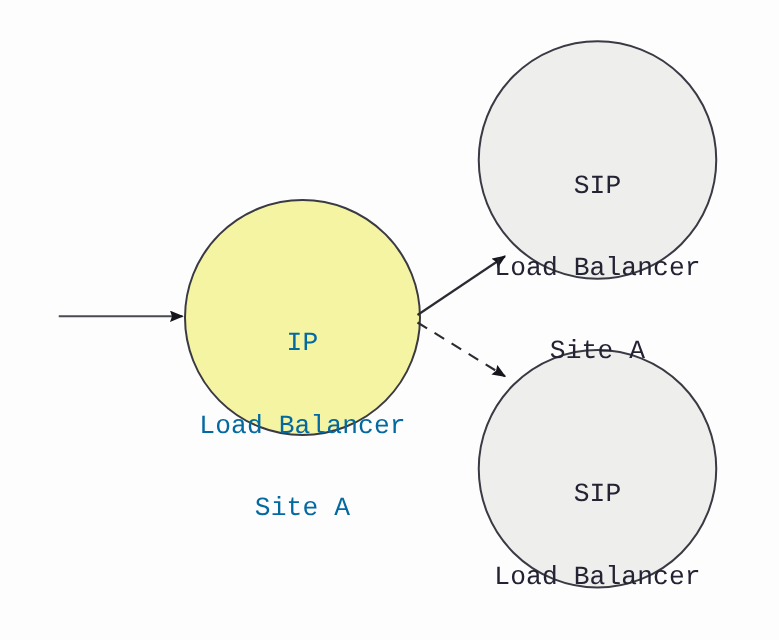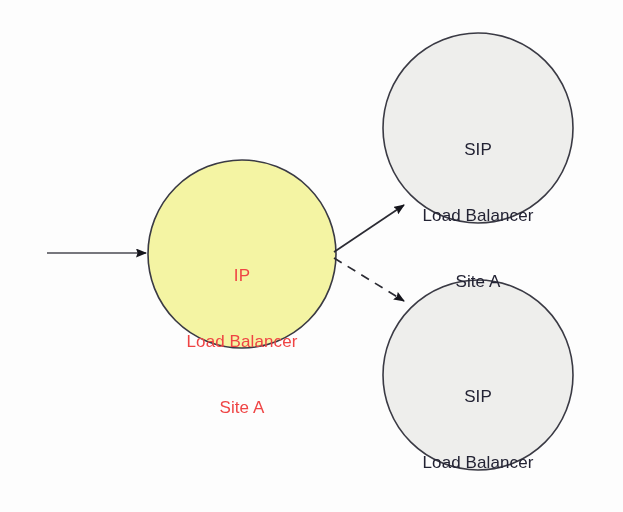--- a/index.html
+++ b/index.html
@@ -20,22 +20,22 @@
     position: absolute;
     left: 0;
     top: 0;
     width: 623px;
     height: 512px;
   }
   .node-label {
     position: absolute;
     text-align: center;
     color: #232334;
-    font-family: Liberation Sans, sans-serif;
-    font-size: 17px;
+    font-family: Liberation Mono, monospace;
+    font-size: 21px;
     line-height: 22px;
     white-space: pre;
     pointer-events: none;
     letter-spacing: 0.1px;
   }
   .label-line { display: block; }
 </style>
 </head>
 <body>
 
@@ -57,21 +57,21 @@
 
     <circle cx="478" cy="375" r="95" fill="#eeeeec" stroke="#3a3a44" stroke-width="1.6"></circle>
 
     <line x1="47" y1="253" x2="146" y2="253" stroke="#4a4a52" stroke-width="1.7" marker-end="url(#arrowhead-solid)"></line>
 
     <line x1="334" y1="252" x2="404" y2="205" stroke="#2b2b33" stroke-width="1.7" marker-end="url(#arrowhead-solid)"></line>
 
     <line x1="334" y1="258" x2="404" y2="301" stroke="#2b2b33" stroke-width="1.7" stroke-dasharray="9 7" marker-end="url(#arrowhead-dashed)"></line>
   </svg>
 
-  <div class="node-label" style="left: 142px; top: 221px; width: 200px; color: #ef4444;">
+  <div class="node-label" style="left: 142px; top: 221px; width: 200px; color: #0369a1;">
     <span class="label-line">IP</span>
     <span class="label-line">Load Balancer</span>
     <span class="label-line">Site A</span>
   </div>
 
   <div class="node-label" style="left: 378px; top: 95px; width: 200px; color: rgb(35, 35, 52);">
     <span class="label-line">SIP</span>
     <span class="label-line">Load Balancer</span>
     <span class="label-line">Site A</span>
   </div>

